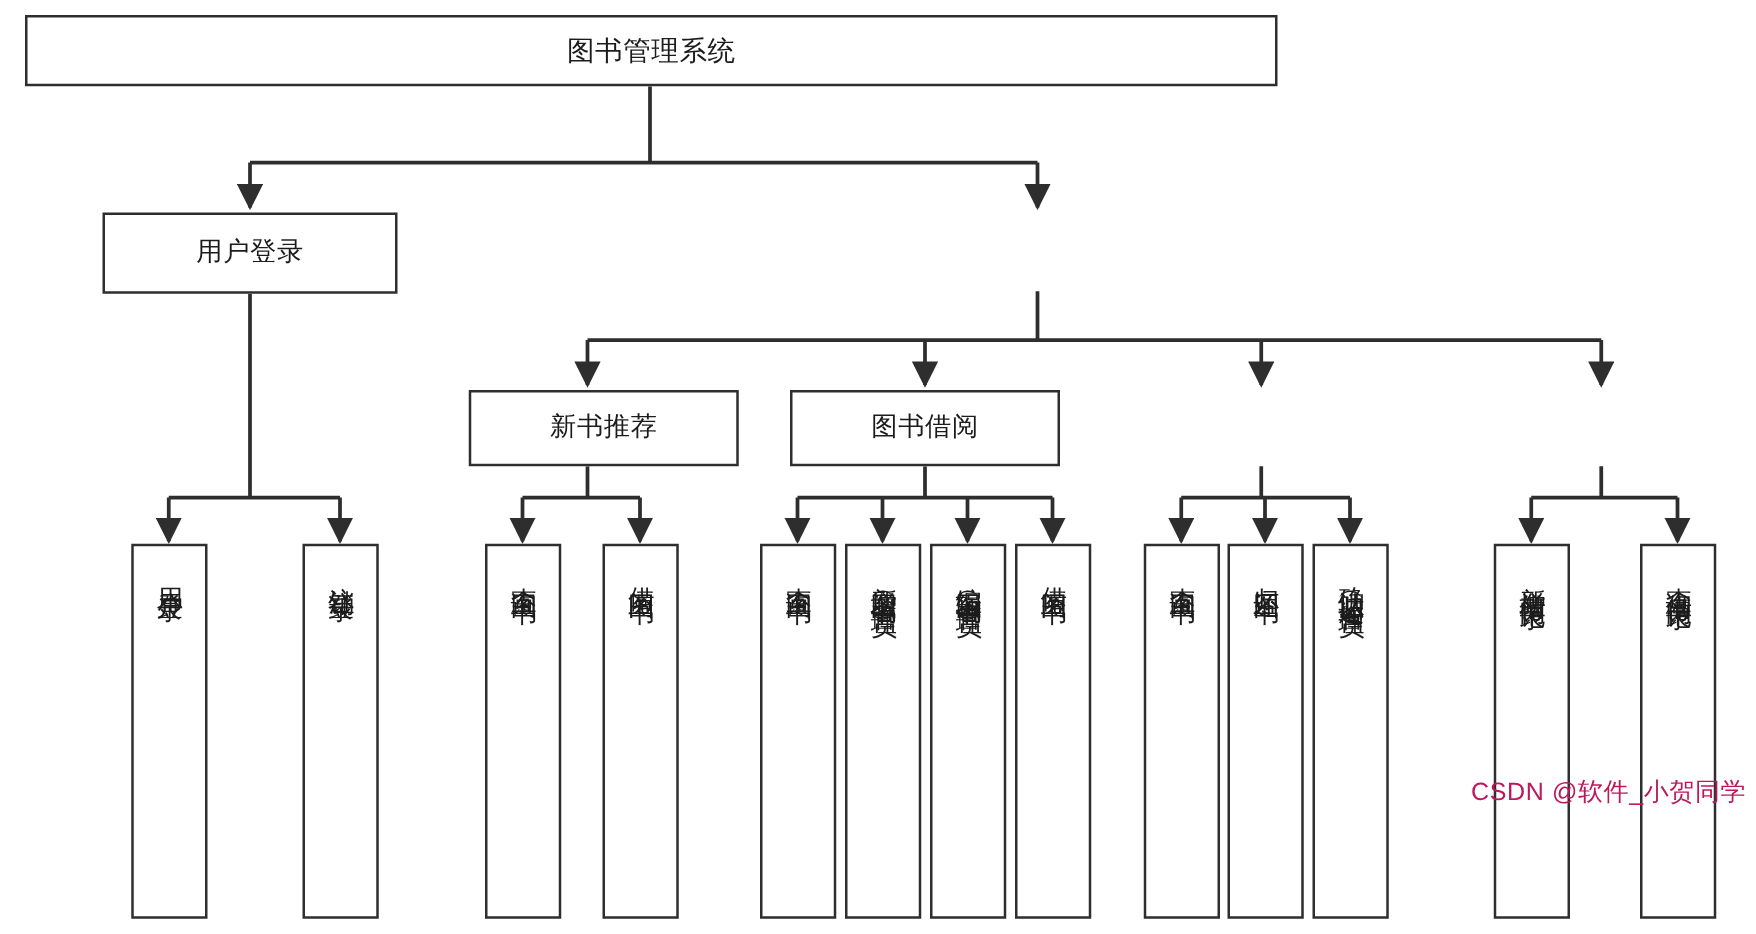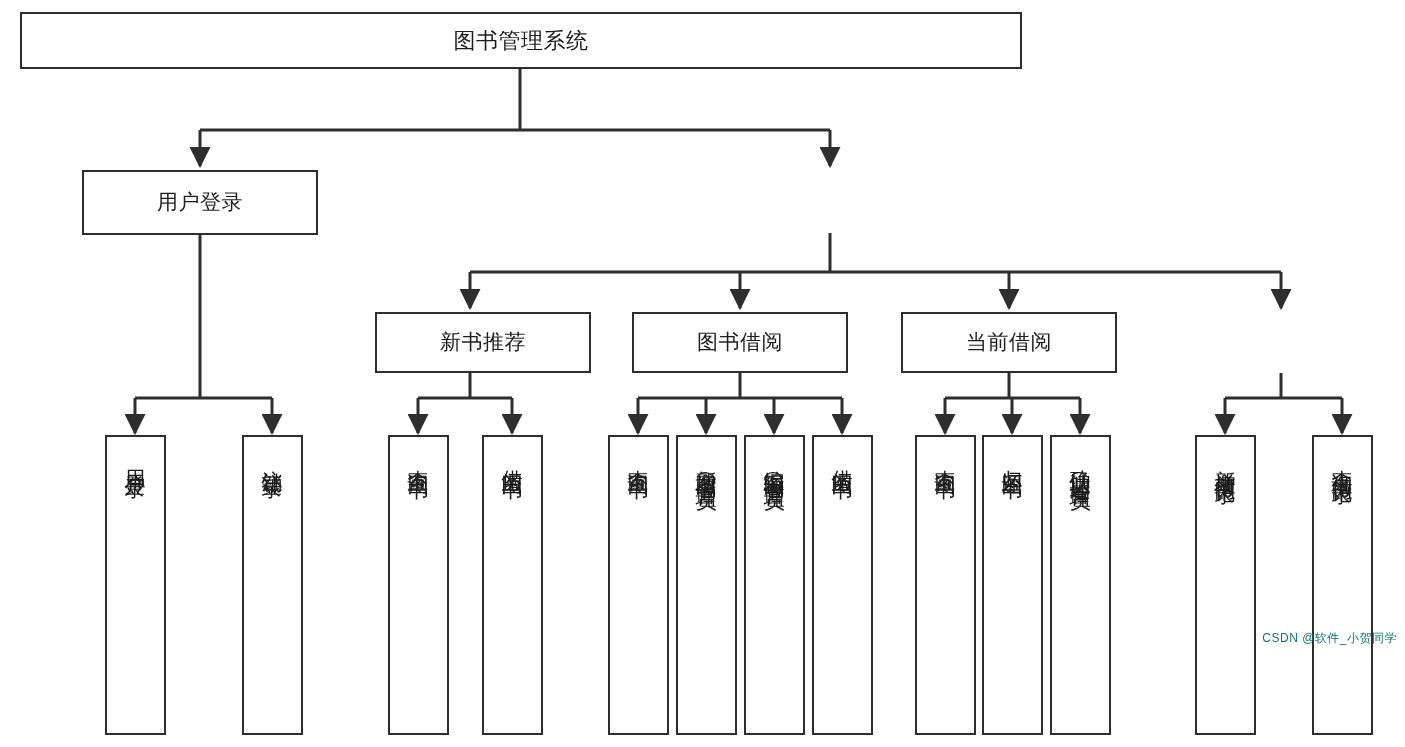--- a/index.html
+++ b/index.html
@@ -54,22 +54,22 @@
     font-size: 21px;
     letter-spacing: 3px;
     line-height: 1;
     white-space: nowrap;
   }
   .node.root .node-label { font-size: 22px; }
   .watermark {
     position: absolute;
     right: 8px;
     bottom: 8px;
-    font-size: 12px;
-    color: #0f766e;
+    font-size: 20px;
+    color: #be185d;
     letter-spacing: 0.5px;
     white-space: nowrap;
     pointer-events: none;
   }
 </style>
 </head>
 <body>
 
 <div id="diagram-root">
 
@@ -130,23 +130,20 @@
   <div class="node" style="left:82px; top:170px; width:236px; height:65px;">
     <span class="node-label">用户登录</span>
   </div>
 
   <div class="node" style="left:362px; top:312px; width:216px; height:61px;margin-left:13px;">
     <span class="node-label">新书推荐</span>
   </div>
   <div class="node" style="left:632px; top:312px; width:216px; height:61px;">
     <span class="node-label">图书借阅</span>
   </div>
-  <div class="node" style="left:901px; top:312px; width:216px; height:61px;">
-    <span class="node-label">当前借阅</span>
-  </div>
 
   <div class="node vertical" style="left:105px; top:435px; width:61px; height:300px;">
     <span class="node-label">用户登录</span>
   </div>
   <div class="node vertical" style="left:242px; top:435px; width:61px; height:300px;">
     <span class="node-label">注销登录</span>
   </div>
 
   <div class="node vertical" style="left:388px; top:435px; width:61px; height:300px;">
     <span class="node-label">查询图书</span>

